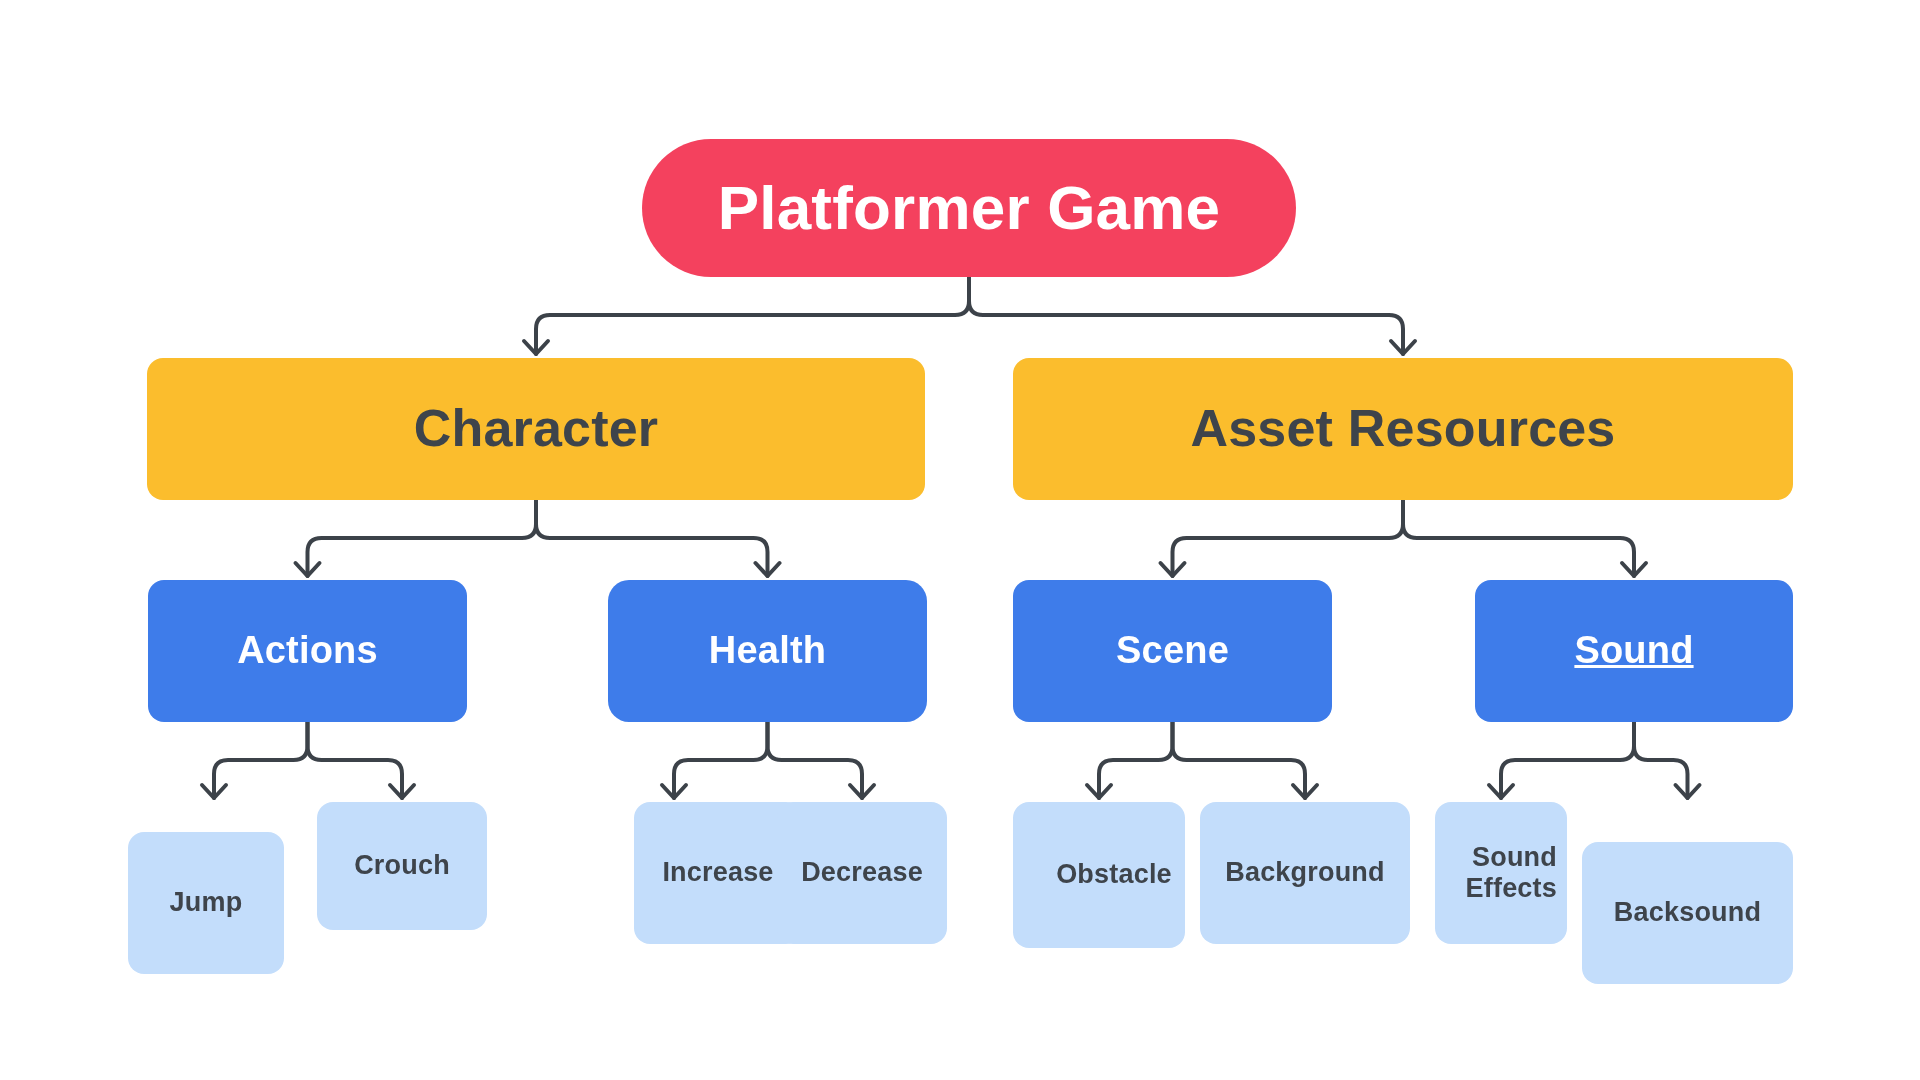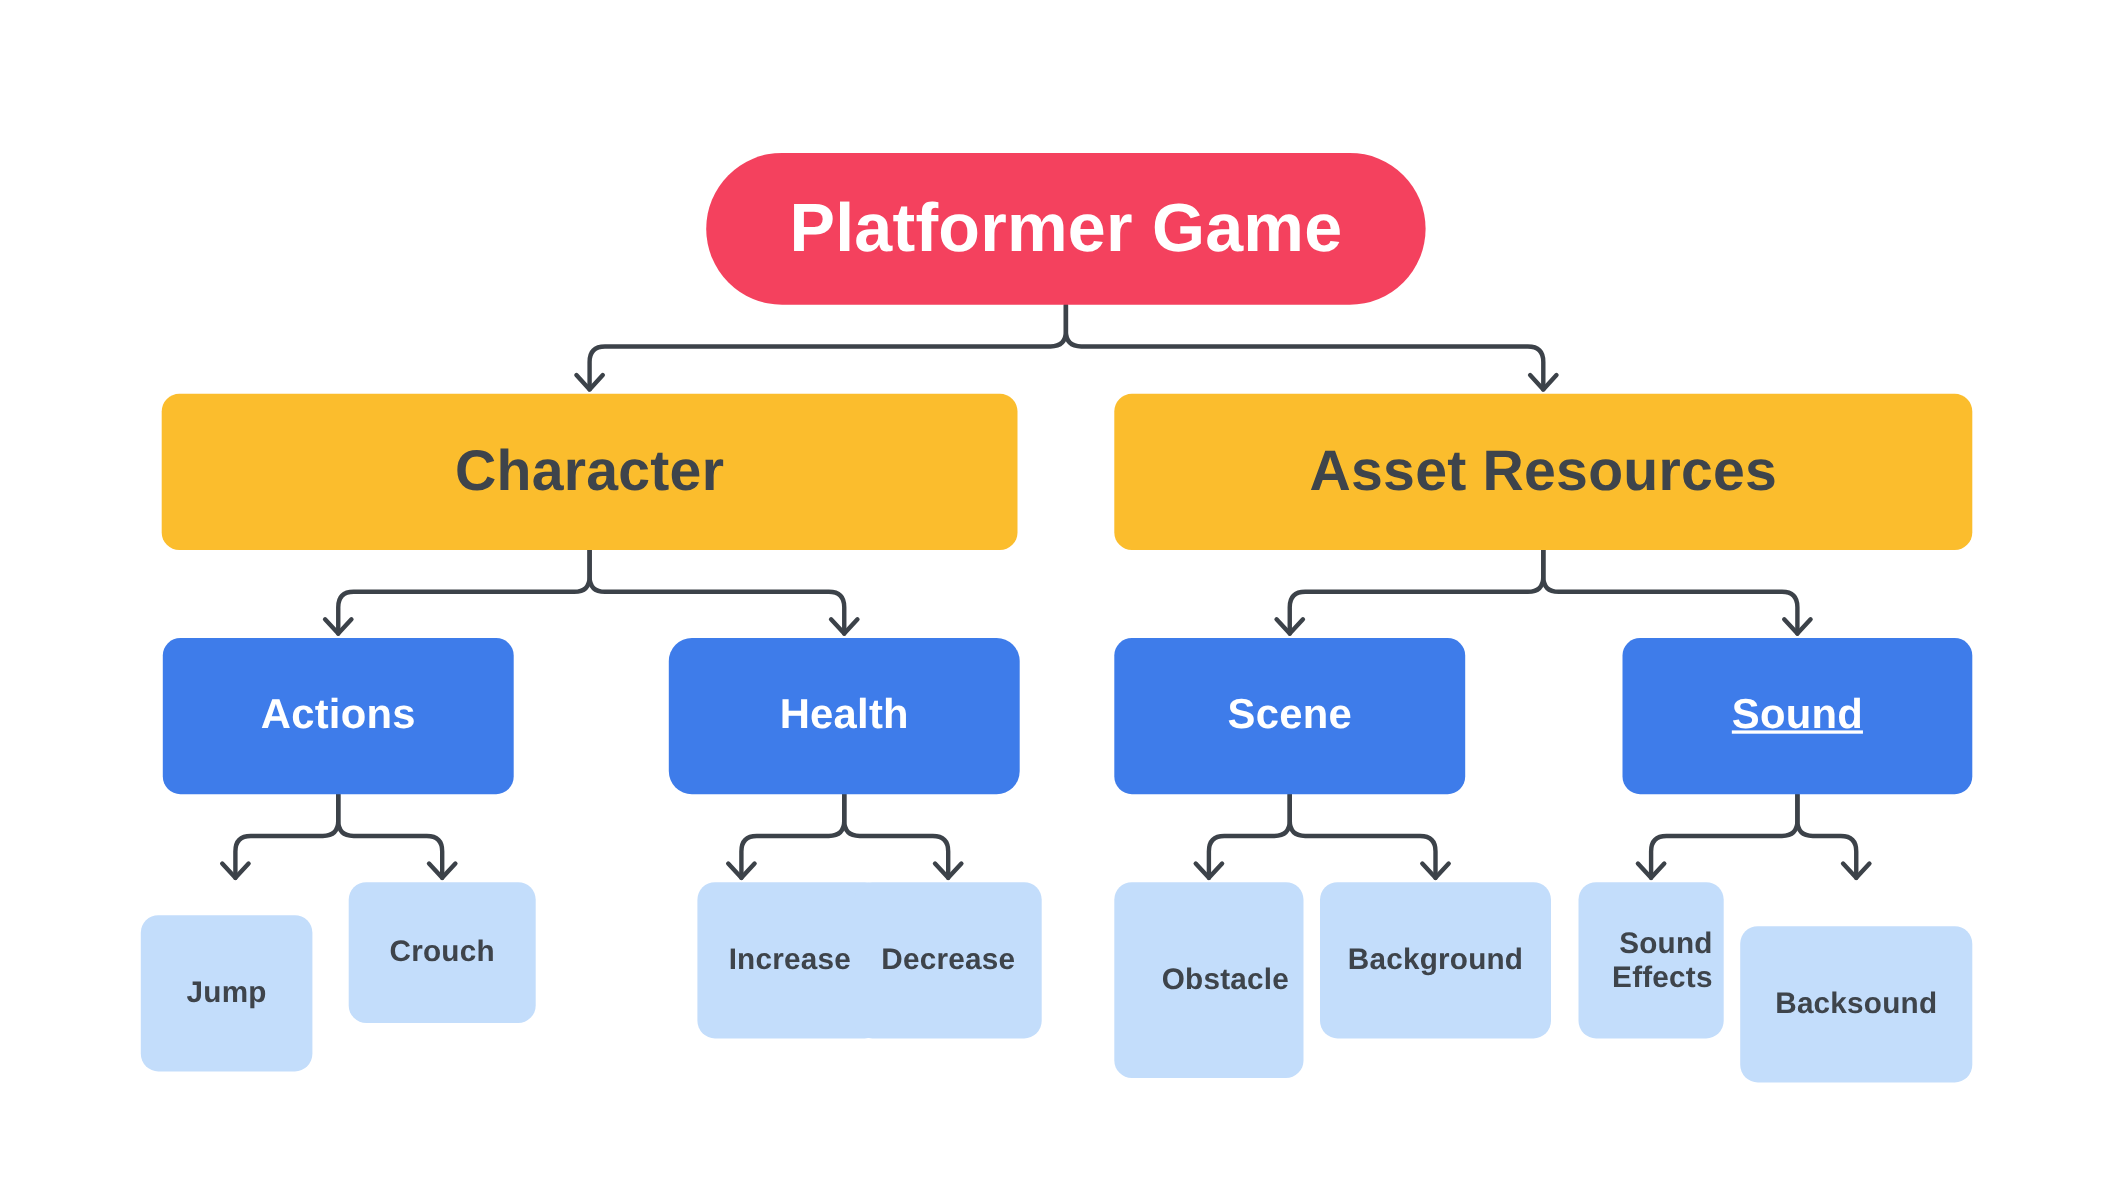--- a/index.html
+++ b/index.html
@@ -62,21 +62,21 @@
   .n-character   { left: 147px;  top: 358px; width: 778px; height: 142px; }
   .n-asset       { left: 1013px; top: 358px; width: 780px; height: 142px; }
   .n-actions     { left: 148px;  top: 580px; width: 319px; height: 142px; }
   .n-health      { left: 608px;  top: 580px; width: 319px; height: 142px; border-radius: 21px; }
   .n-scene       { left: 1013px; top: 580px; width: 319px; height: 142px; }
   .n-sound       { left: 1475px; top: 580px; width: 318px; height: 142px; text-decoration: underline; }
   .n-jump        { left: 128px;  top: 832px; width: 156px; height: 142px; }
   .n-crouch      { left: 317px;  top: 802px; width: 170px; height: 128px; }
   .n-increase    { left: 590px;  top: 802px; width: 168px; height: 142px; margin-left: 44px; }
   .n-decrease    { left: 777px;  top: 802px; width: 170px; height: 142px; }
-  .n-obstacle    { left: 1013px; top: 802px; width: 172px; height: 178px; padding-left: 40px; }
+  .n-obstacle    { left: 1013px; top: 802px; width: 172px; height: 146px; padding-left: 40px; }
   .n-background  { left: 1200px; top: 802px; width: 210px; height: 142px; }
   .n-soundfx     { left: 1435px; top: 802px; width: 132px; height: 142px; text-align: right; }
   .n-backsound   { left: 1582px; top: 802px; width: 211px; height: 142px; margin-top: 40px; }
 </style>
 </head>
 <body>
 
 <div class="stage">
 
   <svg id="connectors" xmlns="http://www.w3.org/2000/svg" viewBox="0 0 1920 1080">

